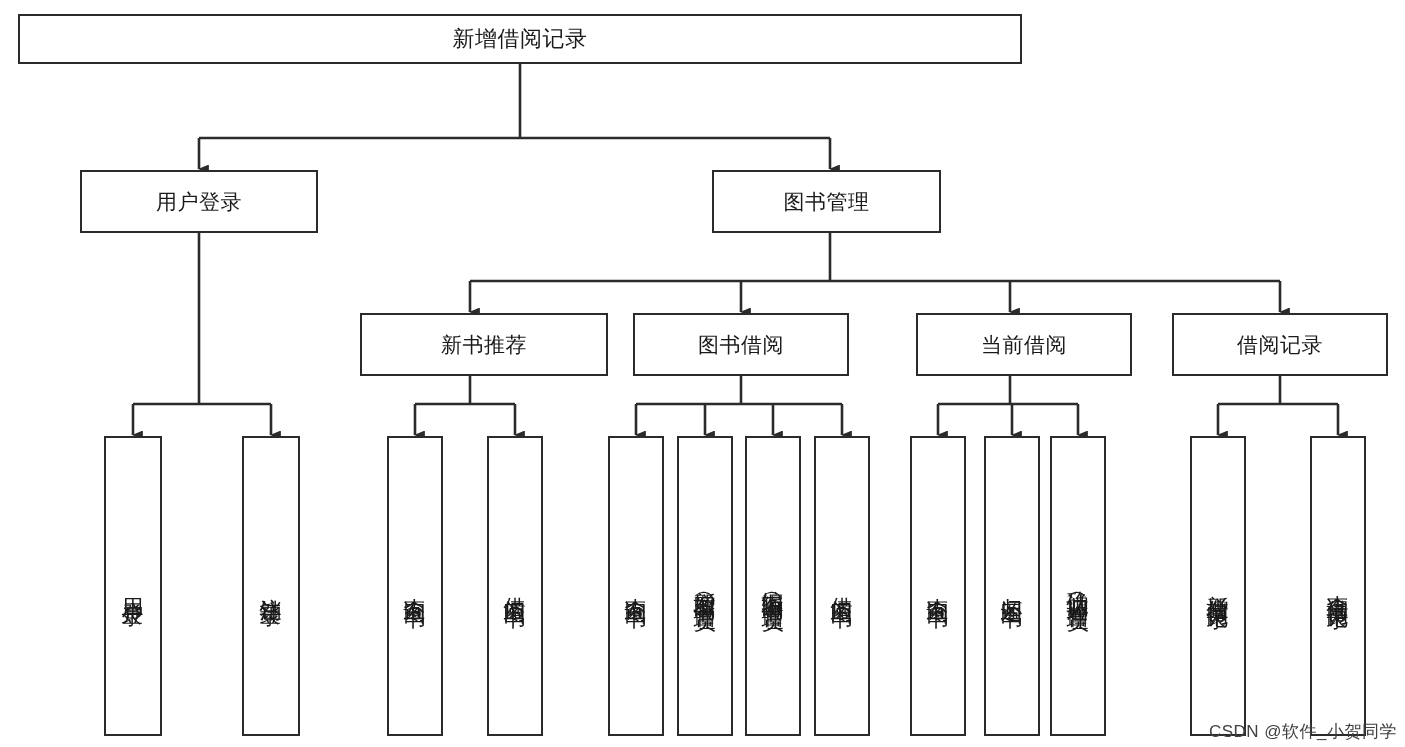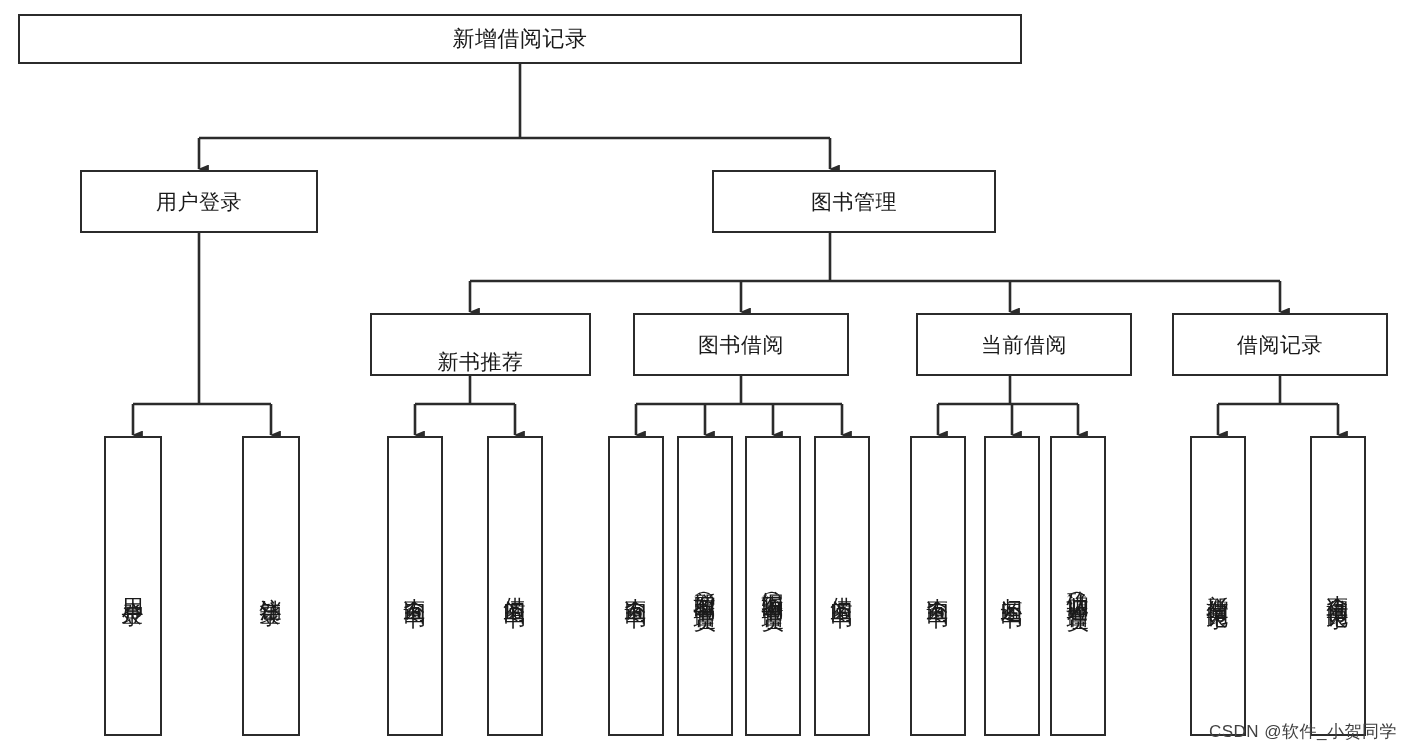--- a/index.html
+++ b/index.html
@@ -114,24 +114,24 @@
       <line x1="1218" y1="404" x2="1218" y2="435" stroke="#2b2b2b" stroke-width="2.6" marker-end="url(#arrow)"></line>
       <line x1="1338" y1="404" x2="1338" y2="435" stroke="#2b2b2b" stroke-width="2.6" marker-end="url(#arrow)"></line>
     </svg>
   <div id="nodes-layer">
       <div class="node node-h node-root" style="left: 18px; top: 14px; width: 1004px; height: 50px;">
         <span>新增借阅记录</span>
       </div>
       <div class="node node-h" style="left: 80px; top: 170px; width: 238px; height: 63px;">
         <span>用户登录</span>
       </div>
-      <div class="node node-h" style="left: 712px; top: 170px; width: 284px; height: 63px;">
+      <div class="node node-h" style="left: 712px; top: 170px; width: 229px; height: 63px;">
         <span>图书管理</span>
       </div>
-      <div class="node node-h" style="left: 370px; top: 313px; width: 221px; height: 63px; align-items: flex-end;">
+      <div class="node node-h" style="left: 360px; top: 313px; width: 248px; height: 63px;">
         <span>新书推荐</span>
       </div>
       <div class="node node-h" style="left: 633px; top: 313px; width: 216px; height: 63px;">
         <span>图书借阅</span>
       </div>
       <div class="node node-h" style="left: 902px; top: 313px; width: 216px; height: 63px; margin-left: 14px;">
         <span>当前借阅</span>
       </div>
       <div class="node node-h" style="left: 1172px; top: 313px; width: 216px; height: 63px;">
         <span>借阅记录</span>

